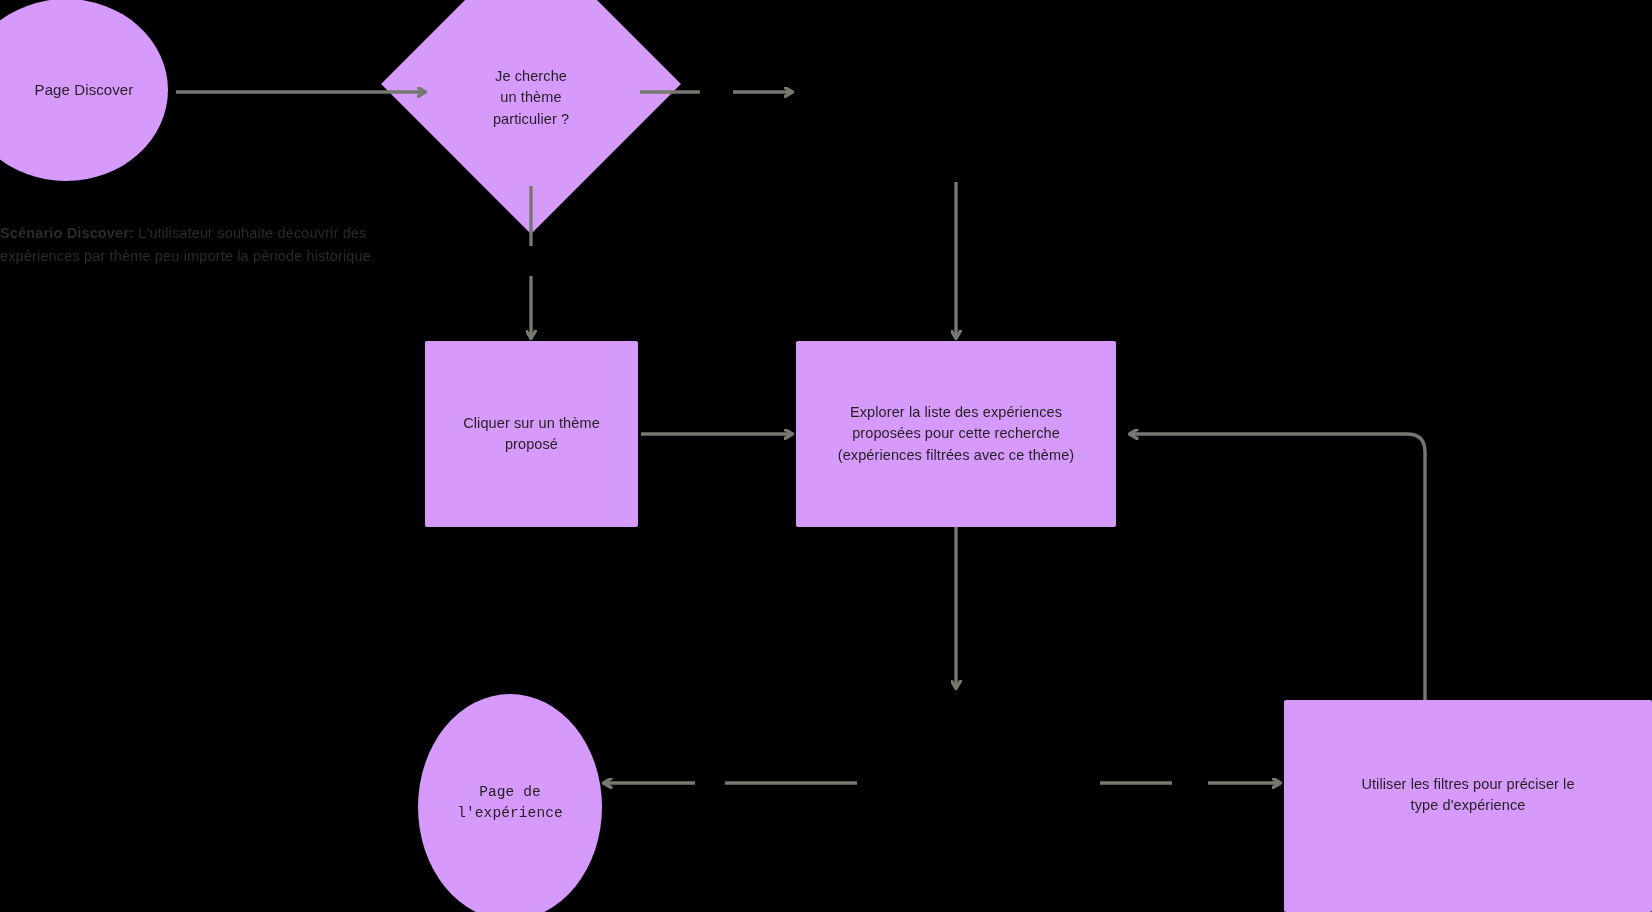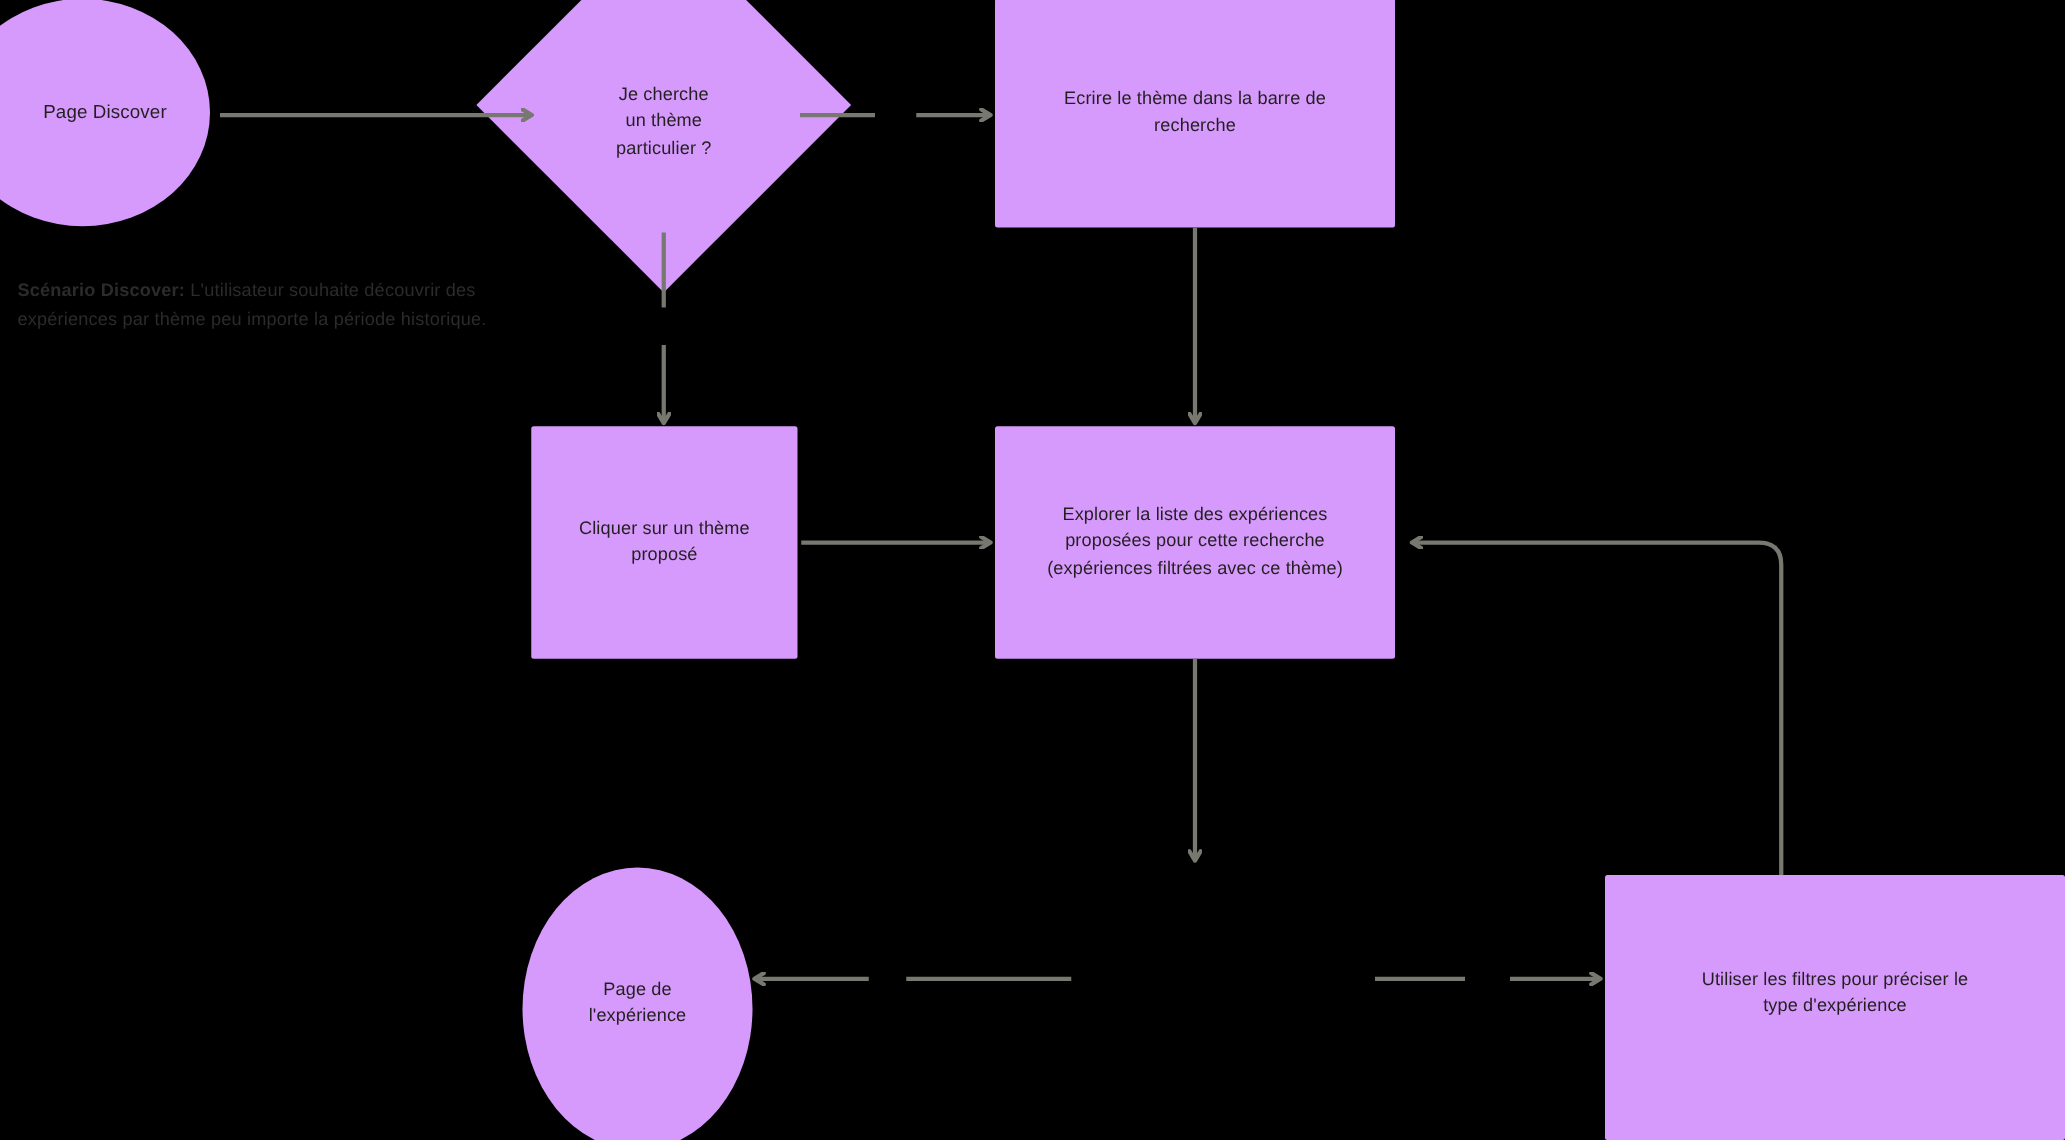--- a/index.html
+++ b/index.html
@@ -130,44 +130,40 @@
     <span class="label" style="padding-left:36px;text-align:right;">Page Discover</span>
   </div>
 
   <div class="node shape-diamond n-font-14" style="left:425px; top:-22px; width:212px; height:212px;">
     <div class="diamond-fill"></div>
     <span class="label" style="margin-top:28px;">Je cherche
 un thème
 particulier ?</span>
   </div>
 
-  <div class="node shape-rect n-font-14" style="left:796px; top:-1px; width:320px; height:183px; padding:0 16px;">
-    <span class="label">Ecrire le thème dans la barre de
-recherche</span>
-  </div>
 
   <div class="node shape-rect n-font-14" style="left:796px; top:341px; width:320px; height:186px; padding:0 10px;">
     <span class="label">Explorer la liste des expériences
 proposées pour cette recherche
 (expériences filtrées avec ce thème)</span>
   </div>
 
   <div class="node shape-rect n-font-14" style="left:425px; top:341px; width:213px; height:186px; padding:0 14px;">
     <span class="label">Cliquer sur un thème
 proposé</span>
   </div>
 
 
   <div class="node shape-ellipse n-font-14" style="left:418px; top:694px; width:184px; height:226px;">
-    <span class="label" style="margin-top:-8px;">Page de
+    <span class="label" style="margin-top:-8px;font-family:Liberation Mono, monospace;">Page de
 l'expérience</span>
   </div>
 
   <div class="node shape-rect n-font-14" style="left:1284px; top:700px; width:368px; height:212px; padding:0 12px;">
     <span class="label" style="margin-top:-22px;">Utiliser les filtres pour préciser le
 type d'expérience</span>
   </div>
 
-  <div class="caption" style="left:0px; top:222px;padding-left:14px;">
+  <div class="caption" style="left:0px; top:222px;">
     <b>Scénario Discover:</b><span> L'utilisateur souhaite découvrir des expériences par thème peu importe la période historique.</span>
   </div>
 
 </div>
 
 </body></html>

